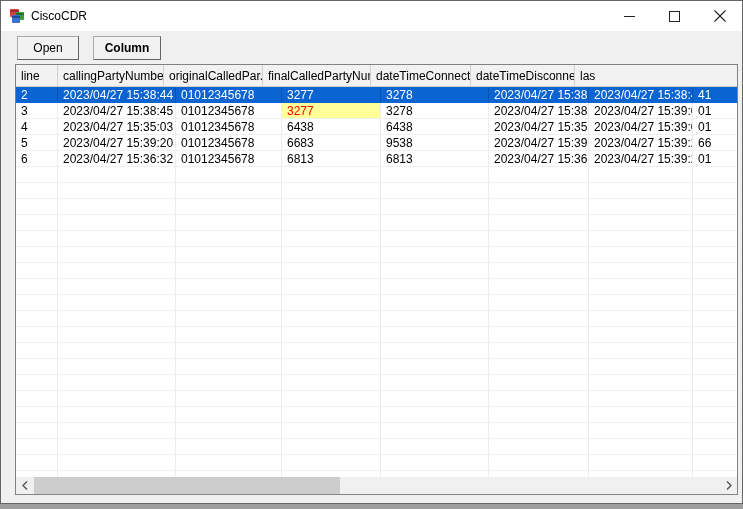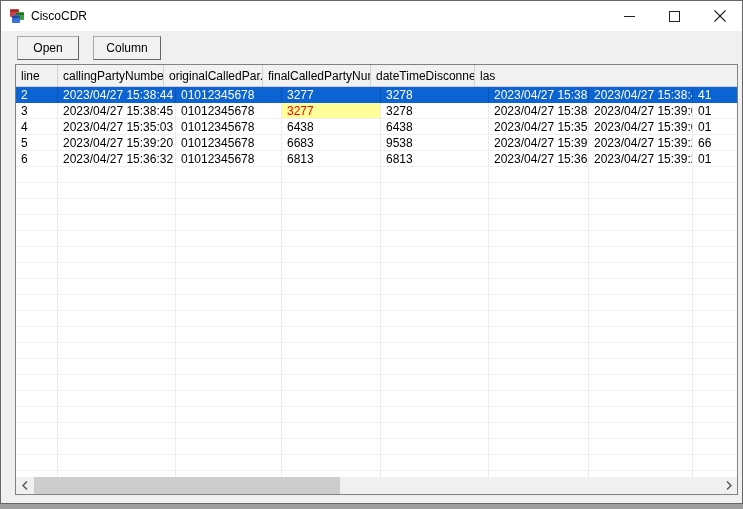--- a/index.html
+++ b/index.html
@@ -37,21 +37,21 @@
     height: 24px;
     background: #f2f2f2;
     border: 1px solid;
     border-color: #a9a9a9 #636363 #636363 #a9a9a9;
     font-size: 12px; color: #000;
     display: flex; align-items: center; justify-content: center;
     font-family: "Liberation Sans", sans-serif;
     padding: 0;
   }
   .btn-open   { left: 16px; top: 35px; width: 62px; }
-  .btn-column { left: 92px; top: 35px; width: 68px; }
+  .btn-column { left: 92px; top: 35px; width: 68px; font-weight: bold; }
   
   .grid {
     position: absolute; left: 14px; top: 63px;
     width: 723px; height: 431px;
     background: #ffffff;
     border: 1px solid #828282;
     overflow: hidden;
   }
   .grid-header {
     display: flex; height: 22px;
@@ -135,20 +135,21 @@
 
   <button class="btn btn-open">Open</button>
   <button class="btn btn-column">Column</button>
 
   <div class="grid">
     <div class="grid-header">
         <div class="hcell" style="width: 42px;">line</div>
         <div class="hcell" style="width: 106px;">callingPartyNumber</div>
         <div class="hcell" style="width: 99px;">originalCalledPar...</div>
         <div class="hcell" style="width: 108px;">finalCalledPartyNumber</div>
+        <div class="hcell" style="width: 100px;">dateTimeConnect</div>
         <div class="hcell" style="width: 104px;">dateTimeDisconnect</div>
         <div class="hcell" style="width: 44px;">las</div>
       </div>
     <div class="grid-body">
         <div class="row selected">
           <div class="cell" style="width: 42px;">2</div>
           <div class="cell" style="width: 118px;">2023/04/27 15:38:44</div>
           <div class="cell" style="width: 106px;">01012345678</div>
           <div class="cell" style="width: 99px;">3277</div>
           <div class="cell" style="width: 108px;">3278</div>

